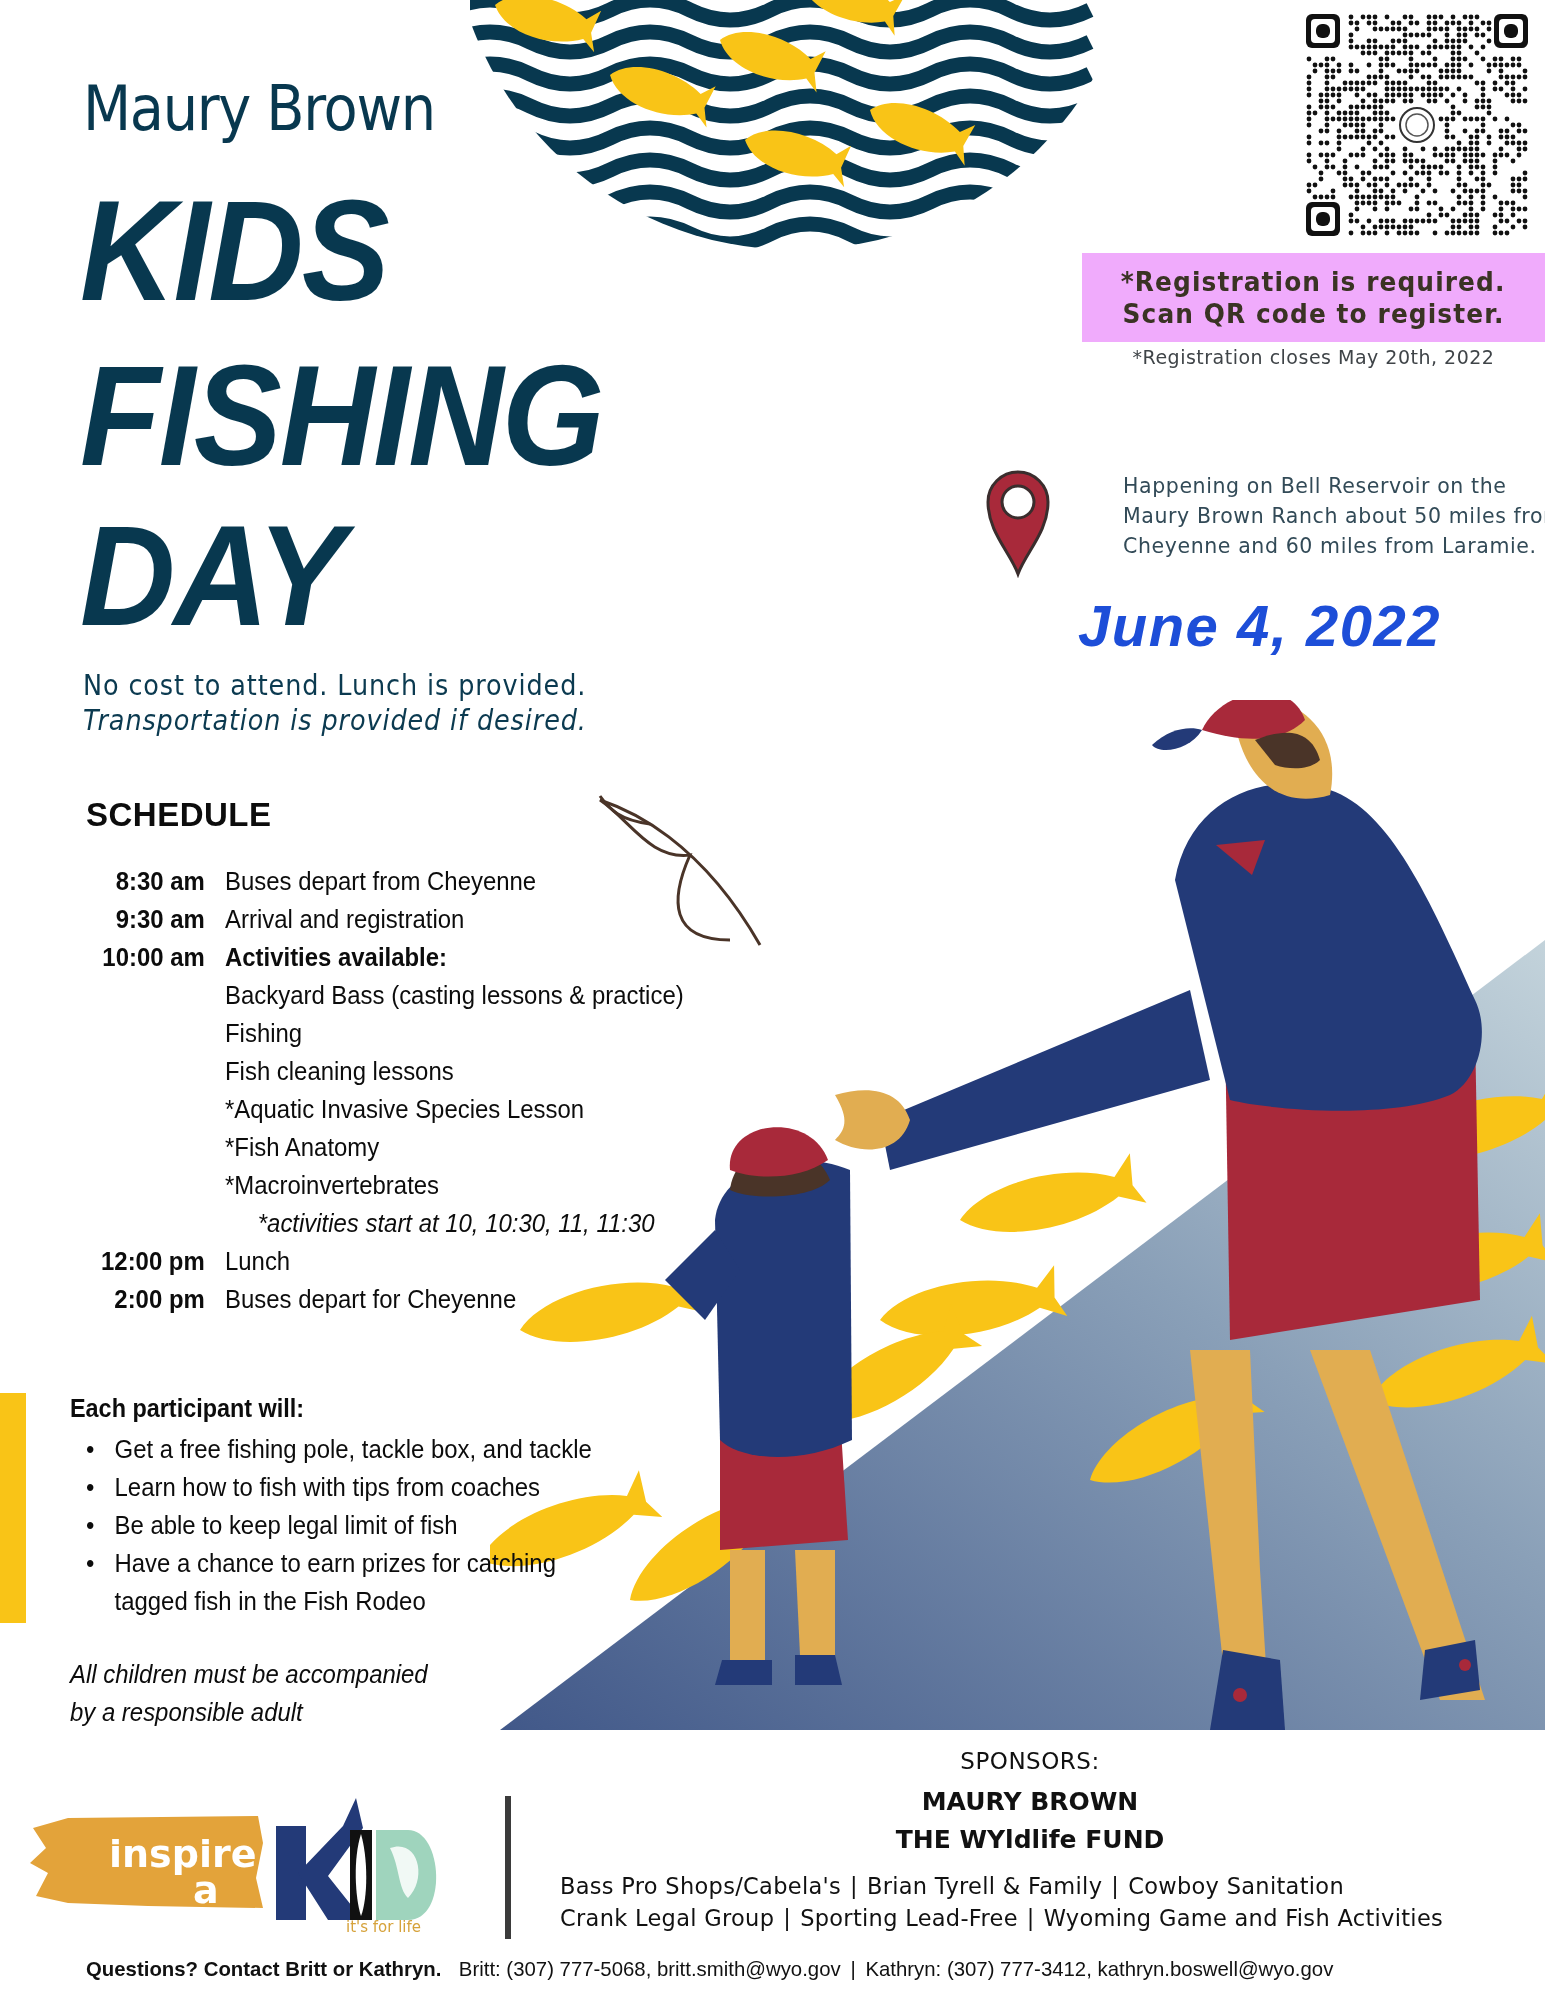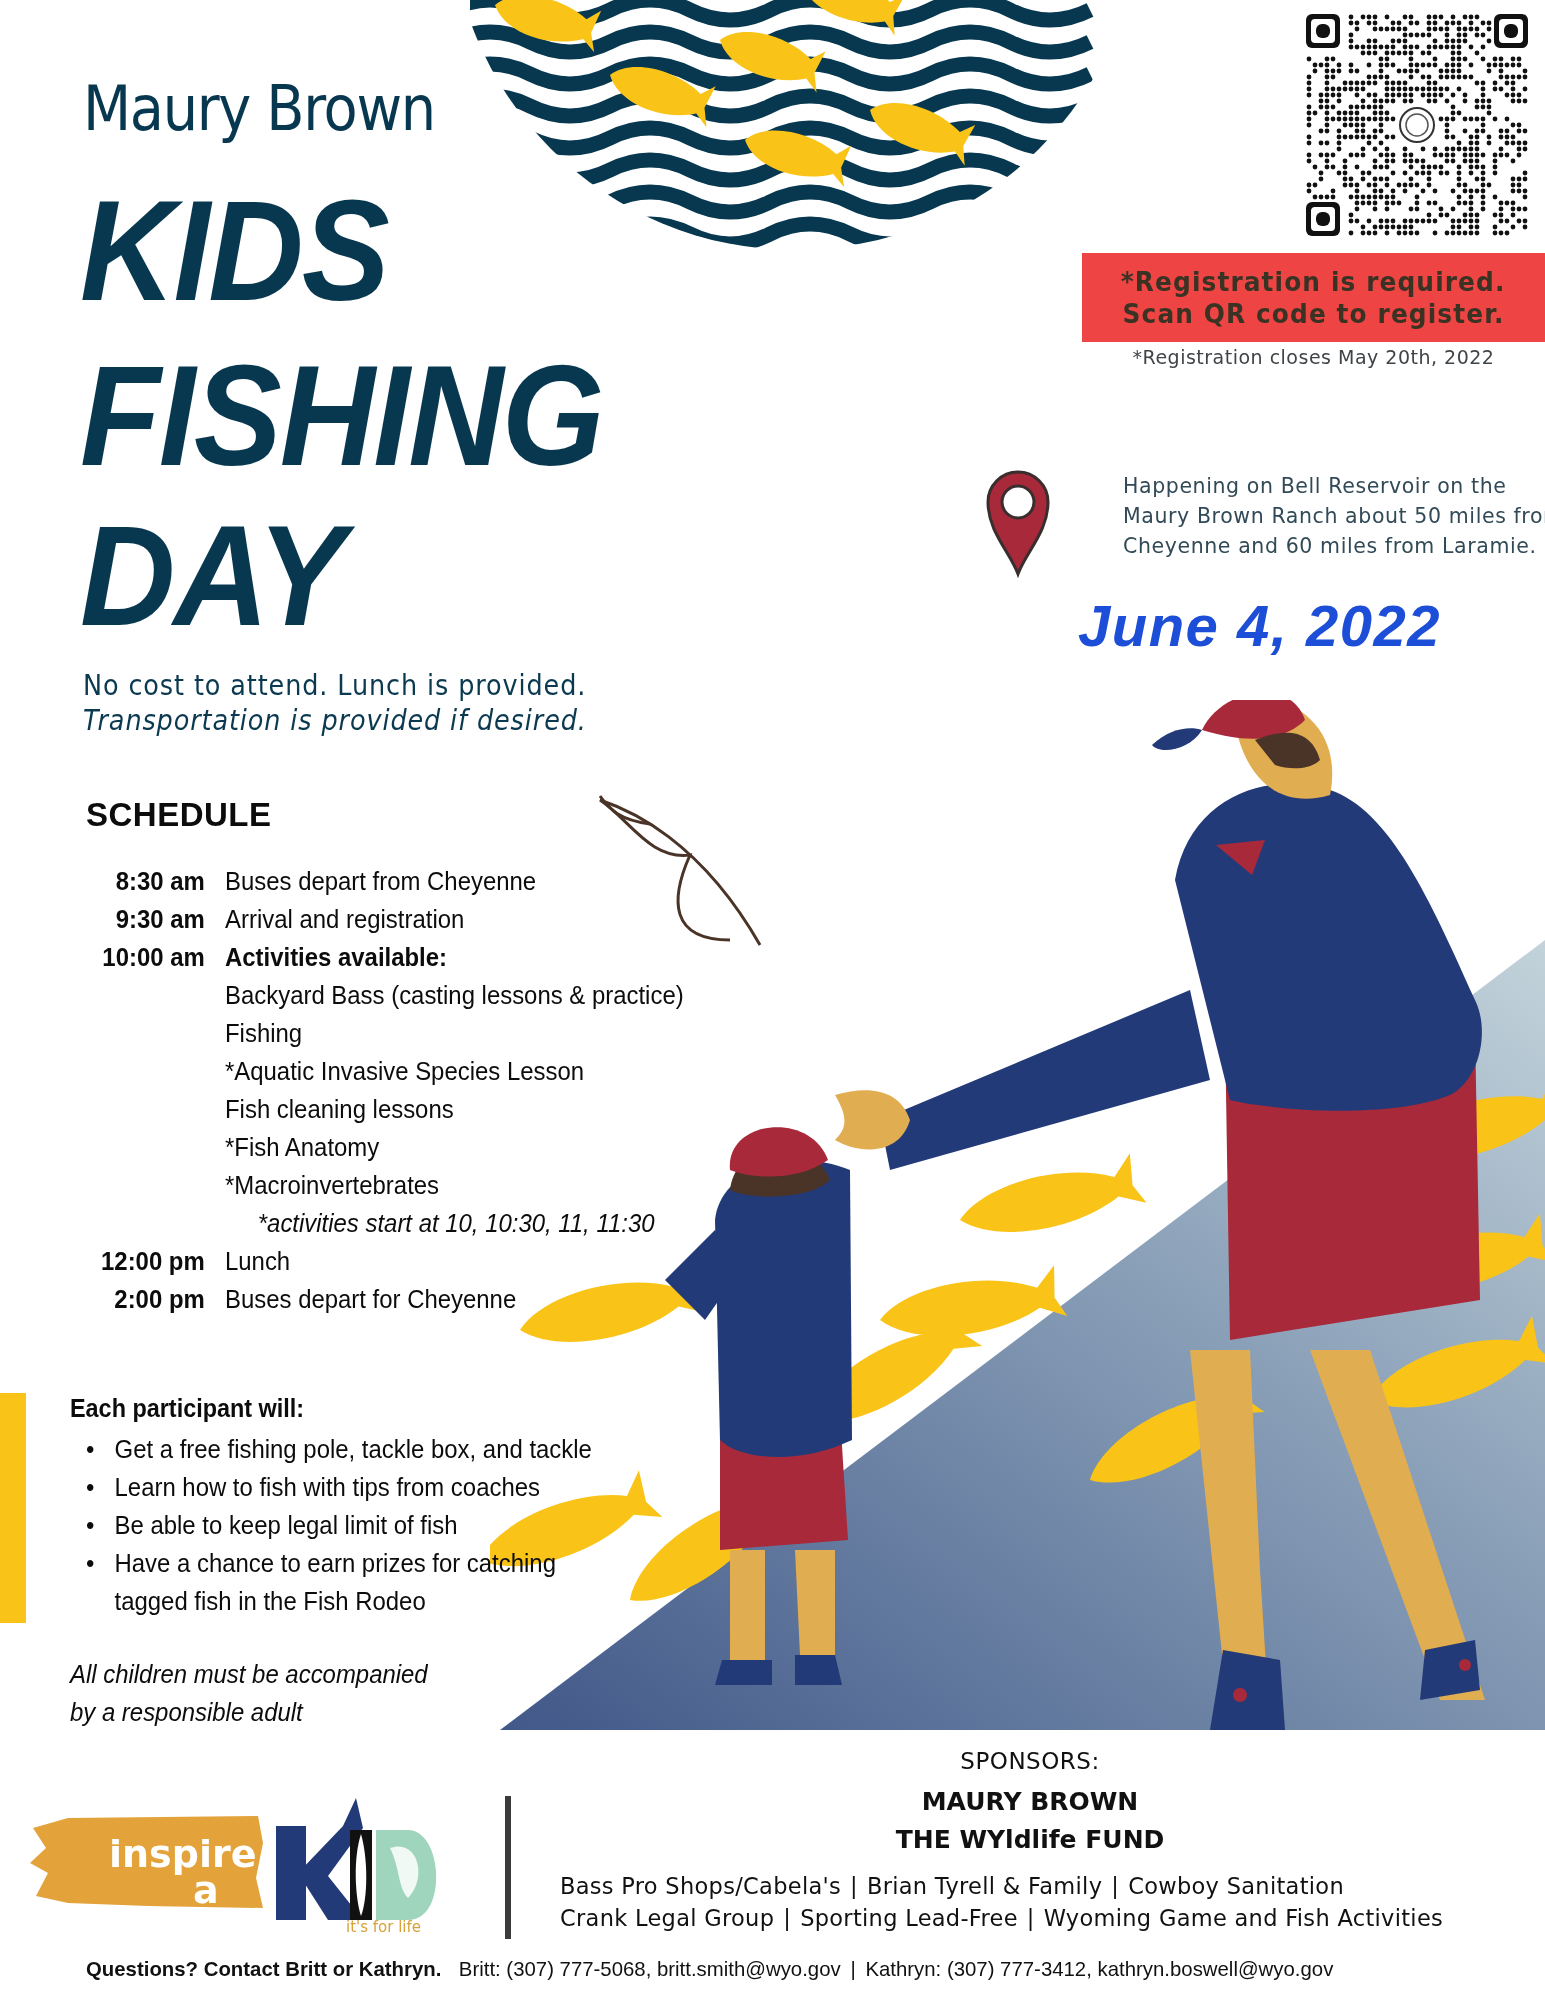--- a/index.html
+++ b/index.html
@@ -13,21 +13,21 @@
   
   .brand { left:83px; top:72px; font-family:"DejaVu Sans", sans-serif; font-weight:normal;
            font-size:62px; letter-spacing:-1.5px; color:#08384f; transform:scaleX(0.9); transform-origin:left; }
   .headline { left:80px; font-weight:bold; font-style:italic; color:#08384f; font-size:142px;
               line-height:1; letter-spacing:-2px; transform:scaleX(0.93); transform-origin:left; }
   .tagline { left:83px; font-family:"DejaVu Sans", sans-serif; font-size:29px; color:#0b3a50;
              letter-spacing:1px; transform:scaleX(0.88); transform-origin:left; white-space:nowrap; }
 
   
   #qr { left:1306px; top:14px; width:222px; height:222px; }
-  .reg-box { left:1082px; top:253px; width:463px; height:89px; background:#ef4444;
+  .reg-box { left:1082px; top:253px; width:463px; height:89px; background:#f0abfc;
              display:flex; flex-direction:column; align-items:center; justify-content:center; }
   .reg-line { font-family:"DejaVu Sans", sans-serif; font-weight:bold; font-size:27px; color:#3a3324;
               letter-spacing:1.2px; line-height:32px; transform:scaleX(0.92); white-space:nowrap; }
   .reg-close { left:1082px; width:463px; top:346px; text-align:center; font-family:"DejaVu Sans", sans-serif;
                font-size:19px; color:#3f4448; letter-spacing:0.5px; }
 
   
   #pin { left:982px; top:462px; width:72px; height:116px; }
   .loc { left:1123px; top:471px; font-family:"DejaVu Sans", sans-serif; font-size:20.5px; line-height:30px;
          color:#324a57; letter-spacing:0.6px; white-space:nowrap; }
@@ -842,25 +842,25 @@
   <div class="row">
       <span class="time"></span>
       <span class="desc">Backyard Bass (casting lessons &amp; practice)</span>
     </div>
   <div class="row">
       <span class="time"></span>
       <span class="desc">Fishing</span>
     </div>
   <div class="row">
       <span class="time"></span>
+      <span class="desc">Fish cleaning lessons</span>
+    </div>
+  <div class="row">
+      <span class="time"></span>
       <span class="desc">*Aquatic Invasive Species Lesson</span>
-    </div>
-  <div class="row">
-      <span class="time"></span>
-      <span class="desc">Fish cleaning lessons</span>
     </div>
   <div class="row">
       <span class="time"></span>
       <span class="desc">*Fish Anatomy</span>
     </div>
   <div class="row">
       <span class="time"></span>
       <span class="desc">*Macroinvertebrates</span>
     </div>
   <div class="note">*activities start at 10, 10:30, 11, 11:30</div>

